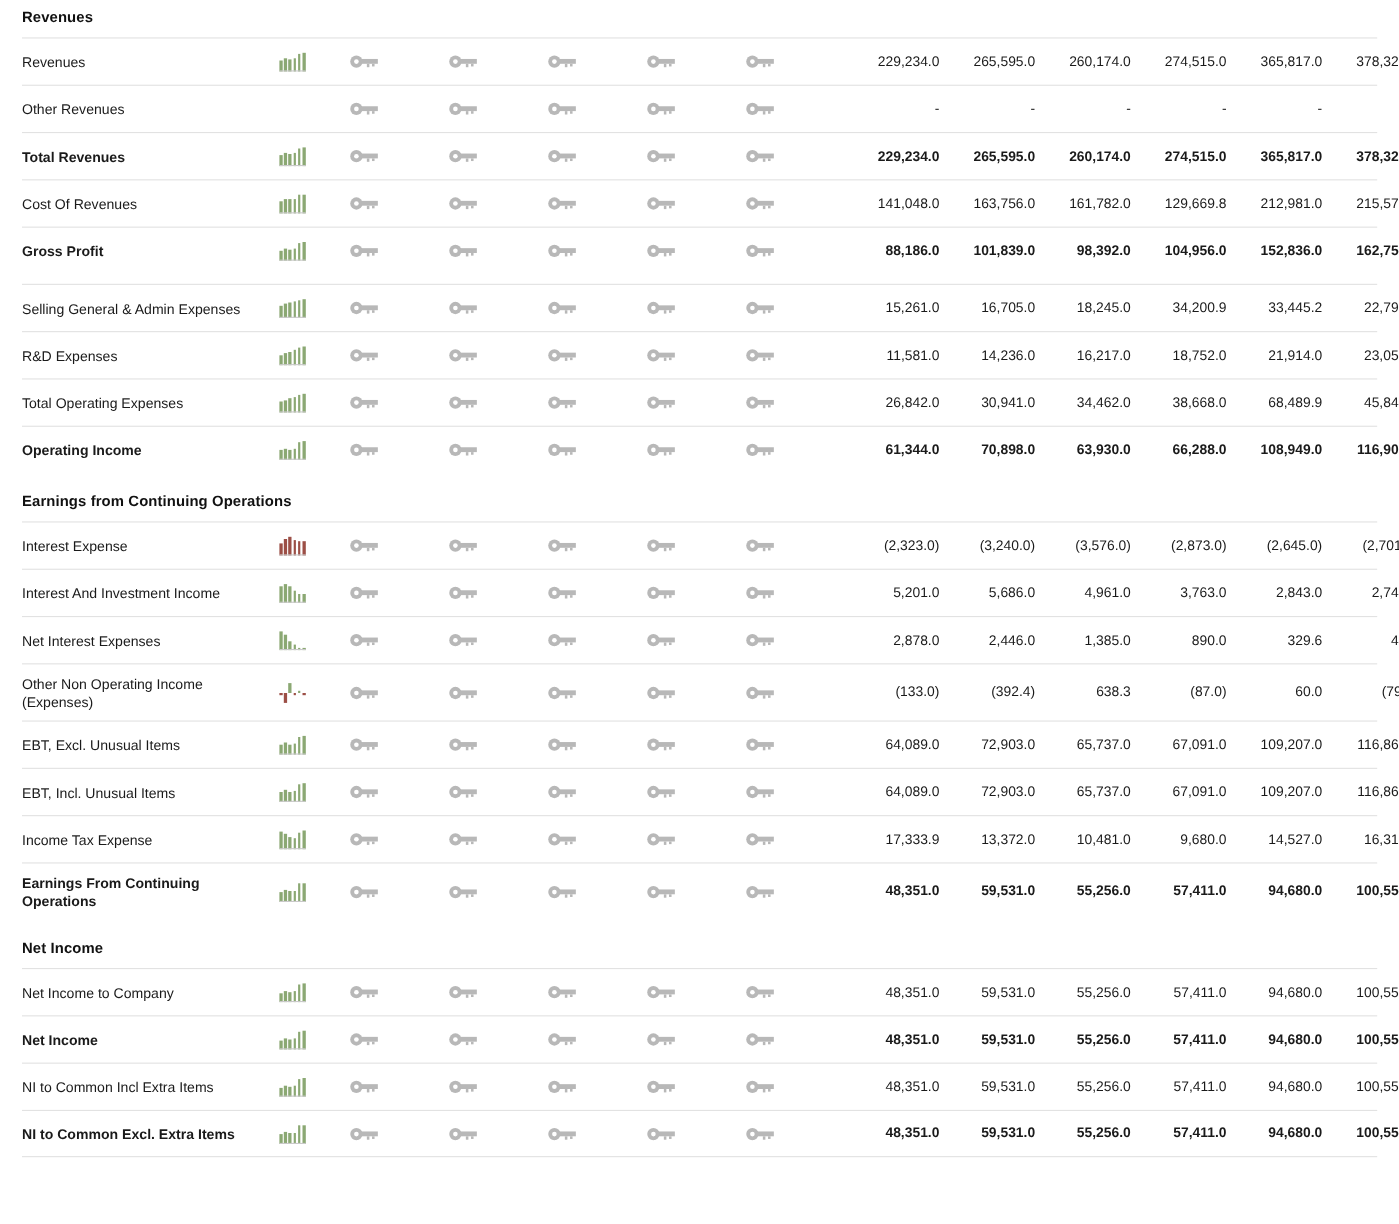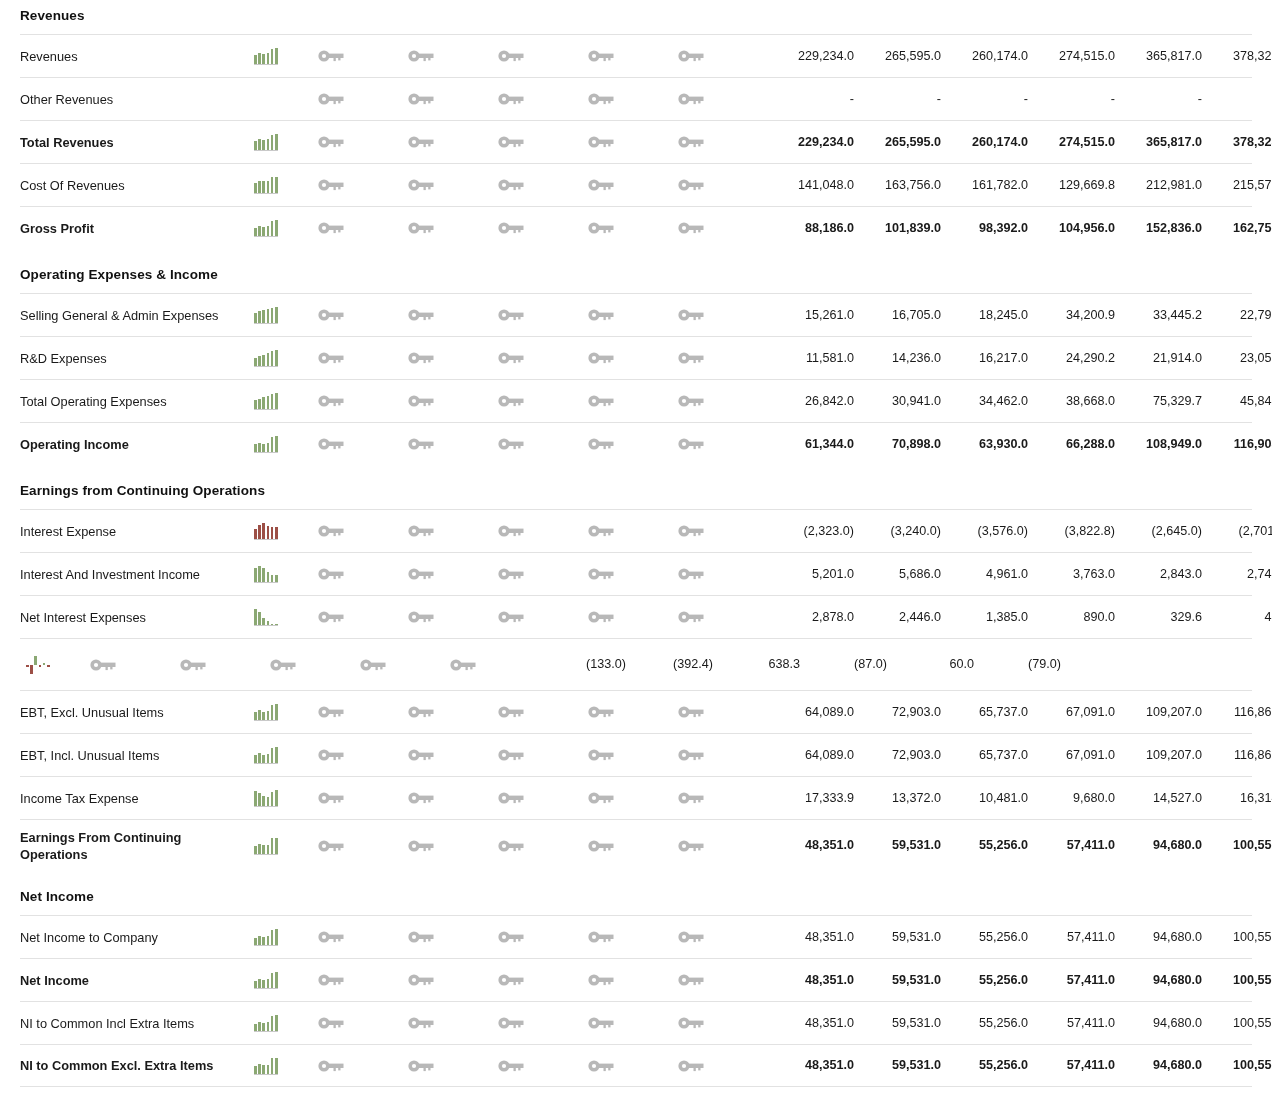--- a/index.html
+++ b/index.html
@@ -444,21 +444,20 @@
         </svg>
       </div>
       <div class="cell-num">88,186.0</div>
       <div class="cell-num">101,839.0</div>
       <div class="cell-num">98,392.0</div>
       <div class="cell-num">104,956.0</div>
       <div class="cell-num">152,836.0</div>
       <div class="cell-num">162,751.0</div>
     </div>
     <div class="spacer-gap"></div>
-    <div class="section-head">Operating Expenses &amp; Income</div>
     <div class="row">
       <div class="cell-label">Selling General &amp; Admin Expenses</div>
       <div class="cell-spark">
         <span class="spark baseline">
           <span class="bar" style="height:11.452631578947368px"></span>
           <span class="bar" style="height:12.526315789473683px"></span>
           <span class="bar" style="height:13.600000000000001px"></span>
           <span class="bar" style="height:14.852631578947369px"></span>
           <span class="bar" style="height:16.46315789473684px"></span>
           <span class="bar" style="height:17px"></span>
@@ -569,21 +568,21 @@
           <circle cx="6" cy="7" r="5.6" fill="#b8b8b8"></circle>
           <circle cx="6" cy="7" r="2.1" fill="#ffffff"></circle>
           <rect x="9" y="4.6" width="16.5" height="4.4" fill="#b8b8b8"></rect>
           <rect x="15.5" y="9" width="2.3" height="3.1" fill="#b8b8b8"></rect>
           <rect x="20.2" y="9" width="2.3" height="2.4" fill="#b8b8b8"></rect>
         </svg>
       </div>
       <div class="cell-num">11,581.0</div>
       <div class="cell-num">14,236.0</div>
       <div class="cell-num">16,217.0</div>
-      <div class="cell-num">24,290.2</div>
+      <div class="cell-num">18,752.0</div>
       <div class="cell-num">21,914.0</div>
       <div class="cell-num">23,057.0</div>
     </div>
     <div class="row">
       <div class="cell-label">Total Operating Expenses</div>
       <div class="cell-spark">
         <span class="spark baseline">
           <span class="bar" style="height:10.021052631578947px"></span>
           <span class="bar" style="height:11.452631578947368px"></span>
           <span class="bar" style="height:12.88421052631579px"></span>
@@ -634,21 +633,21 @@
           <circle cx="6" cy="7" r="2.1" fill="#ffffff"></circle>
           <rect x="9" y="4.6" width="16.5" height="4.4" fill="#b8b8b8"></rect>
           <rect x="15.5" y="9" width="2.3" height="3.1" fill="#b8b8b8"></rect>
           <rect x="20.2" y="9" width="2.3" height="2.4" fill="#b8b8b8"></rect>
         </svg>
       </div>
       <div class="cell-num">26,842.0</div>
       <div class="cell-num">30,941.0</div>
       <div class="cell-num">34,462.0</div>
       <div class="cell-num">38,668.0</div>
-      <div class="cell-num">75,329.7</div>
+      <div class="cell-num">68,489.9</div>
       <div class="cell-num">45,848.0</div>
     </div>
     <div class="row bold">
       <div class="cell-label">Operating Income</div>
       <div class="cell-spark">
         <span class="spark baseline">
           <span class="bar" style="height:8.947368421052632px"></span>
           <span class="bar" style="height:10.378947368421052px"></span>
           <span class="bar" style="height:9.305263157894737px"></span>
           <span class="bar" style="height:9.663157894736841px"></span>
@@ -763,21 +762,21 @@
           <circle cx="6" cy="7" r="5.6" fill="#b8b8b8"></circle>
           <circle cx="6" cy="7" r="2.1" fill="#ffffff"></circle>
           <rect x="9" y="4.6" width="16.5" height="4.4" fill="#b8b8b8"></rect>
           <rect x="15.5" y="9" width="2.3" height="3.1" fill="#b8b8b8"></rect>
           <rect x="20.2" y="9" width="2.3" height="2.4" fill="#b8b8b8"></rect>
         </svg>
       </div>
       <div class="cell-num">(2,323.0)</div>
       <div class="cell-num">(3,240.0)</div>
       <div class="cell-num">(3,576.0)</div>
-      <div class="cell-num">(3,822.8)</div>
+      <div class="cell-num">(2,873.0)</div>
       <div class="cell-num">(2,645.0)</div>
       <div class="cell-num">(2,701.0)</div>
     </div>
     <div class="row">
       <div class="cell-label">Interest And Investment Income</div>
       <div class="cell-spark">
         <span class="spark baseline">
           <span class="bar" style="height:15.47px"></span>
           <span class="bar" style="height:17px"></span>
           <span class="bar" style="height:14.79px"></span>
@@ -896,20 +895,21 @@
         </svg>
       </div>
       <div class="cell-num">2,878.0</div>
       <div class="cell-num">2,446.0</div>
       <div class="cell-num">1,385.0</div>
       <div class="cell-num">890.0</div>
       <div class="cell-num">329.6</div>
       <div class="cell-num">45.0</div>
     </div>
     <div class="row tall">
+      <div class="cell-label">Other Non Operating Income (Expenses)</div>
       <div class="cell-spark">
         <span class="spark mixed">
           <span class="stack">
             <i class="neg" style="top:10px;height:2.79px;"></i>
           </span>
           <span class="stack">
             <i class="neg" style="top:10px;height:9px;"></i>
           </span>
           <span class="stack">
             <i class="" style="bottom:10px;height:8.64px;"></i>

